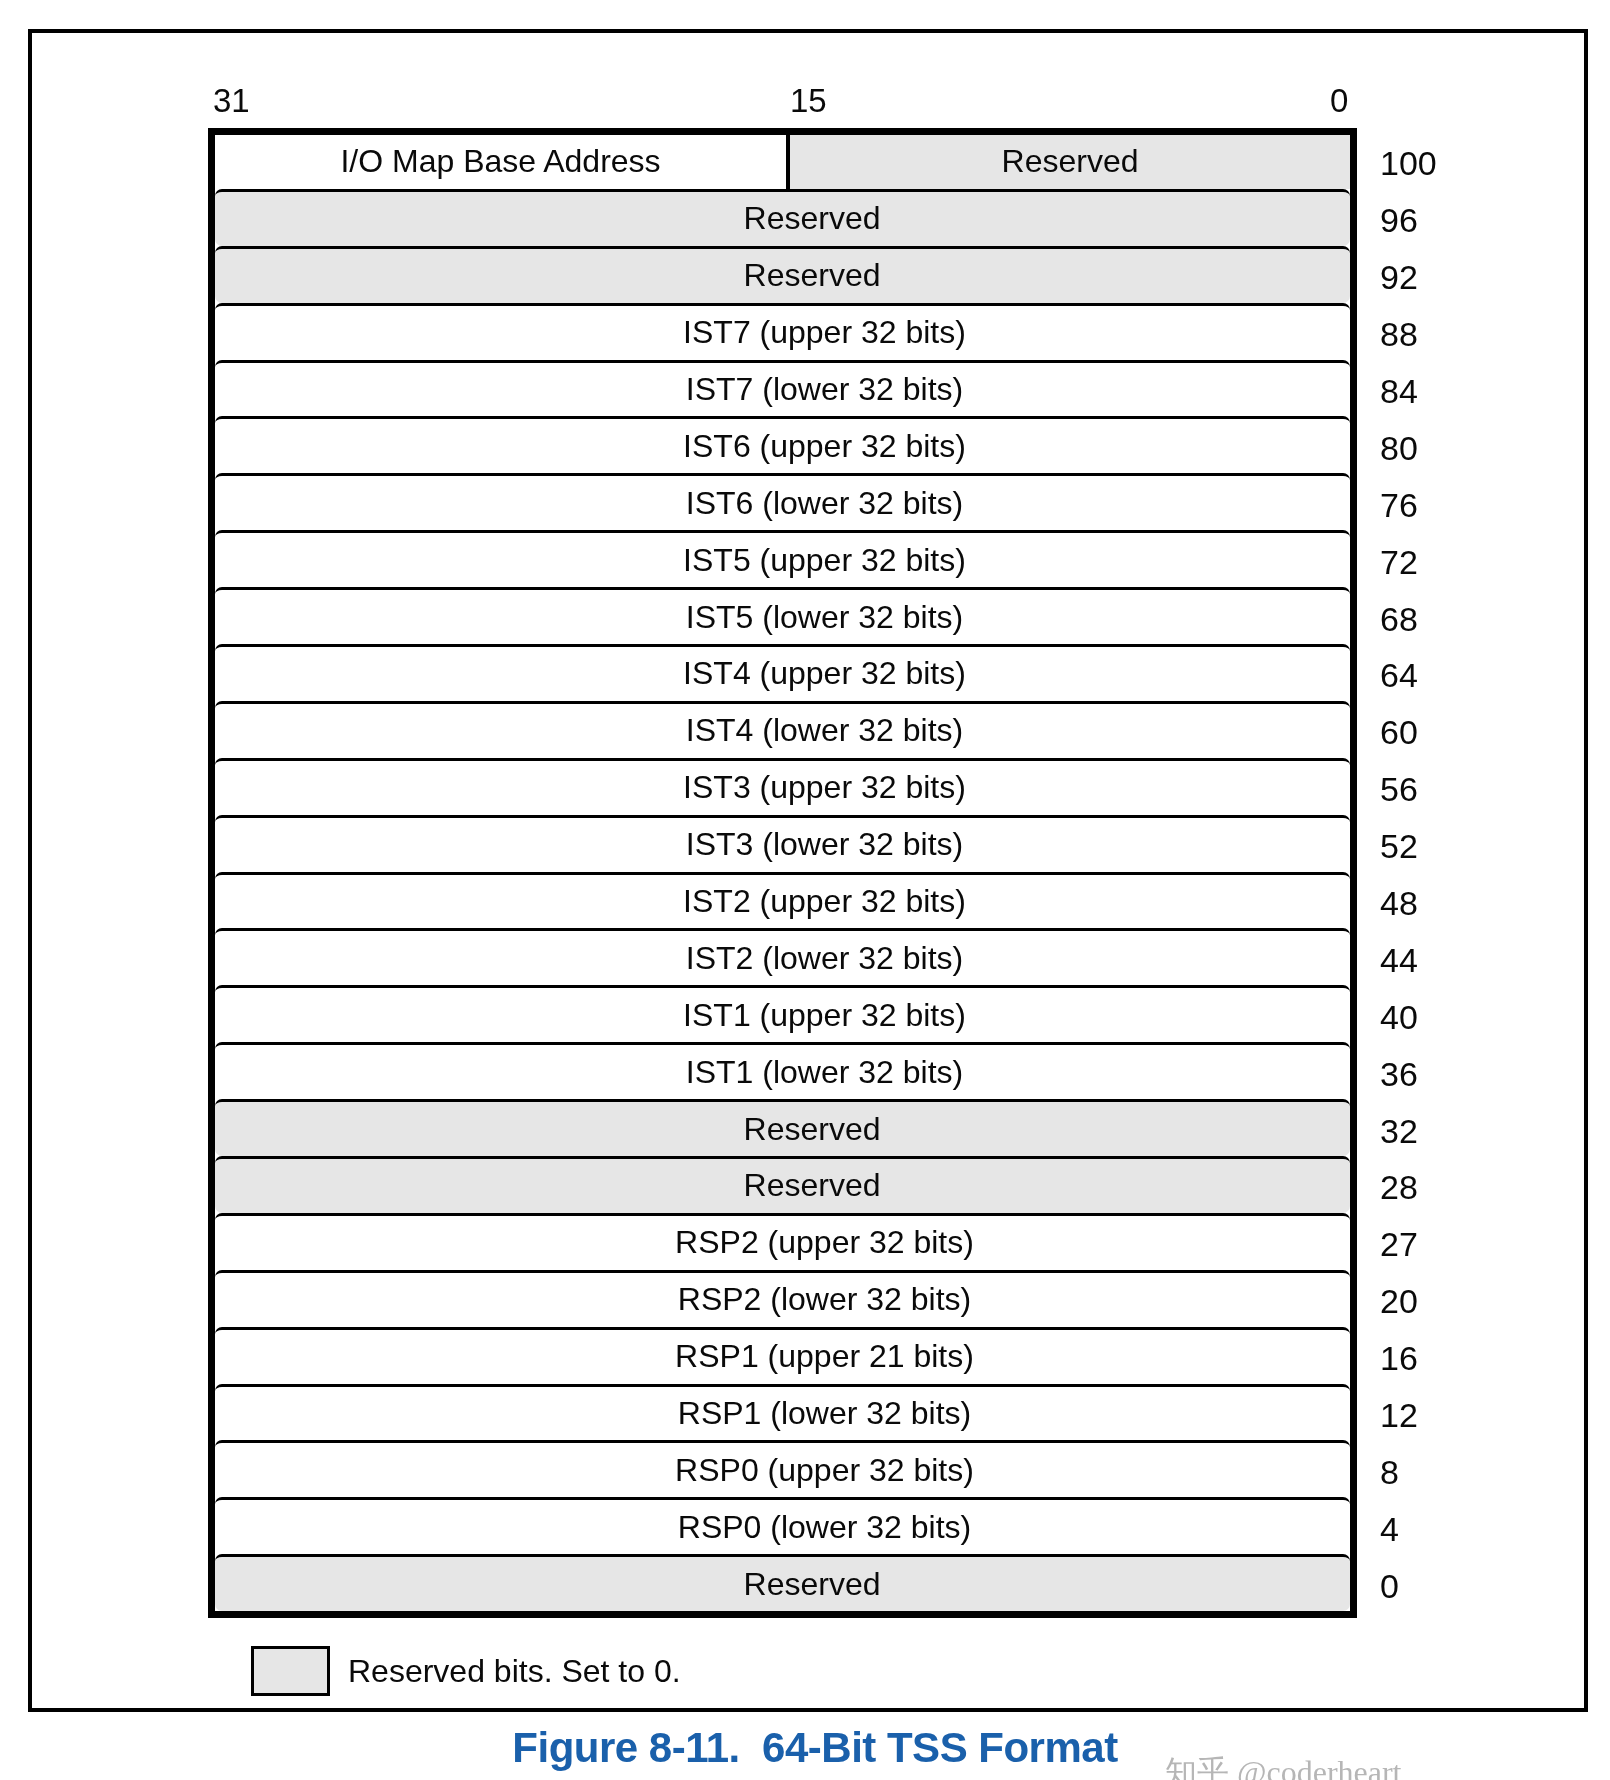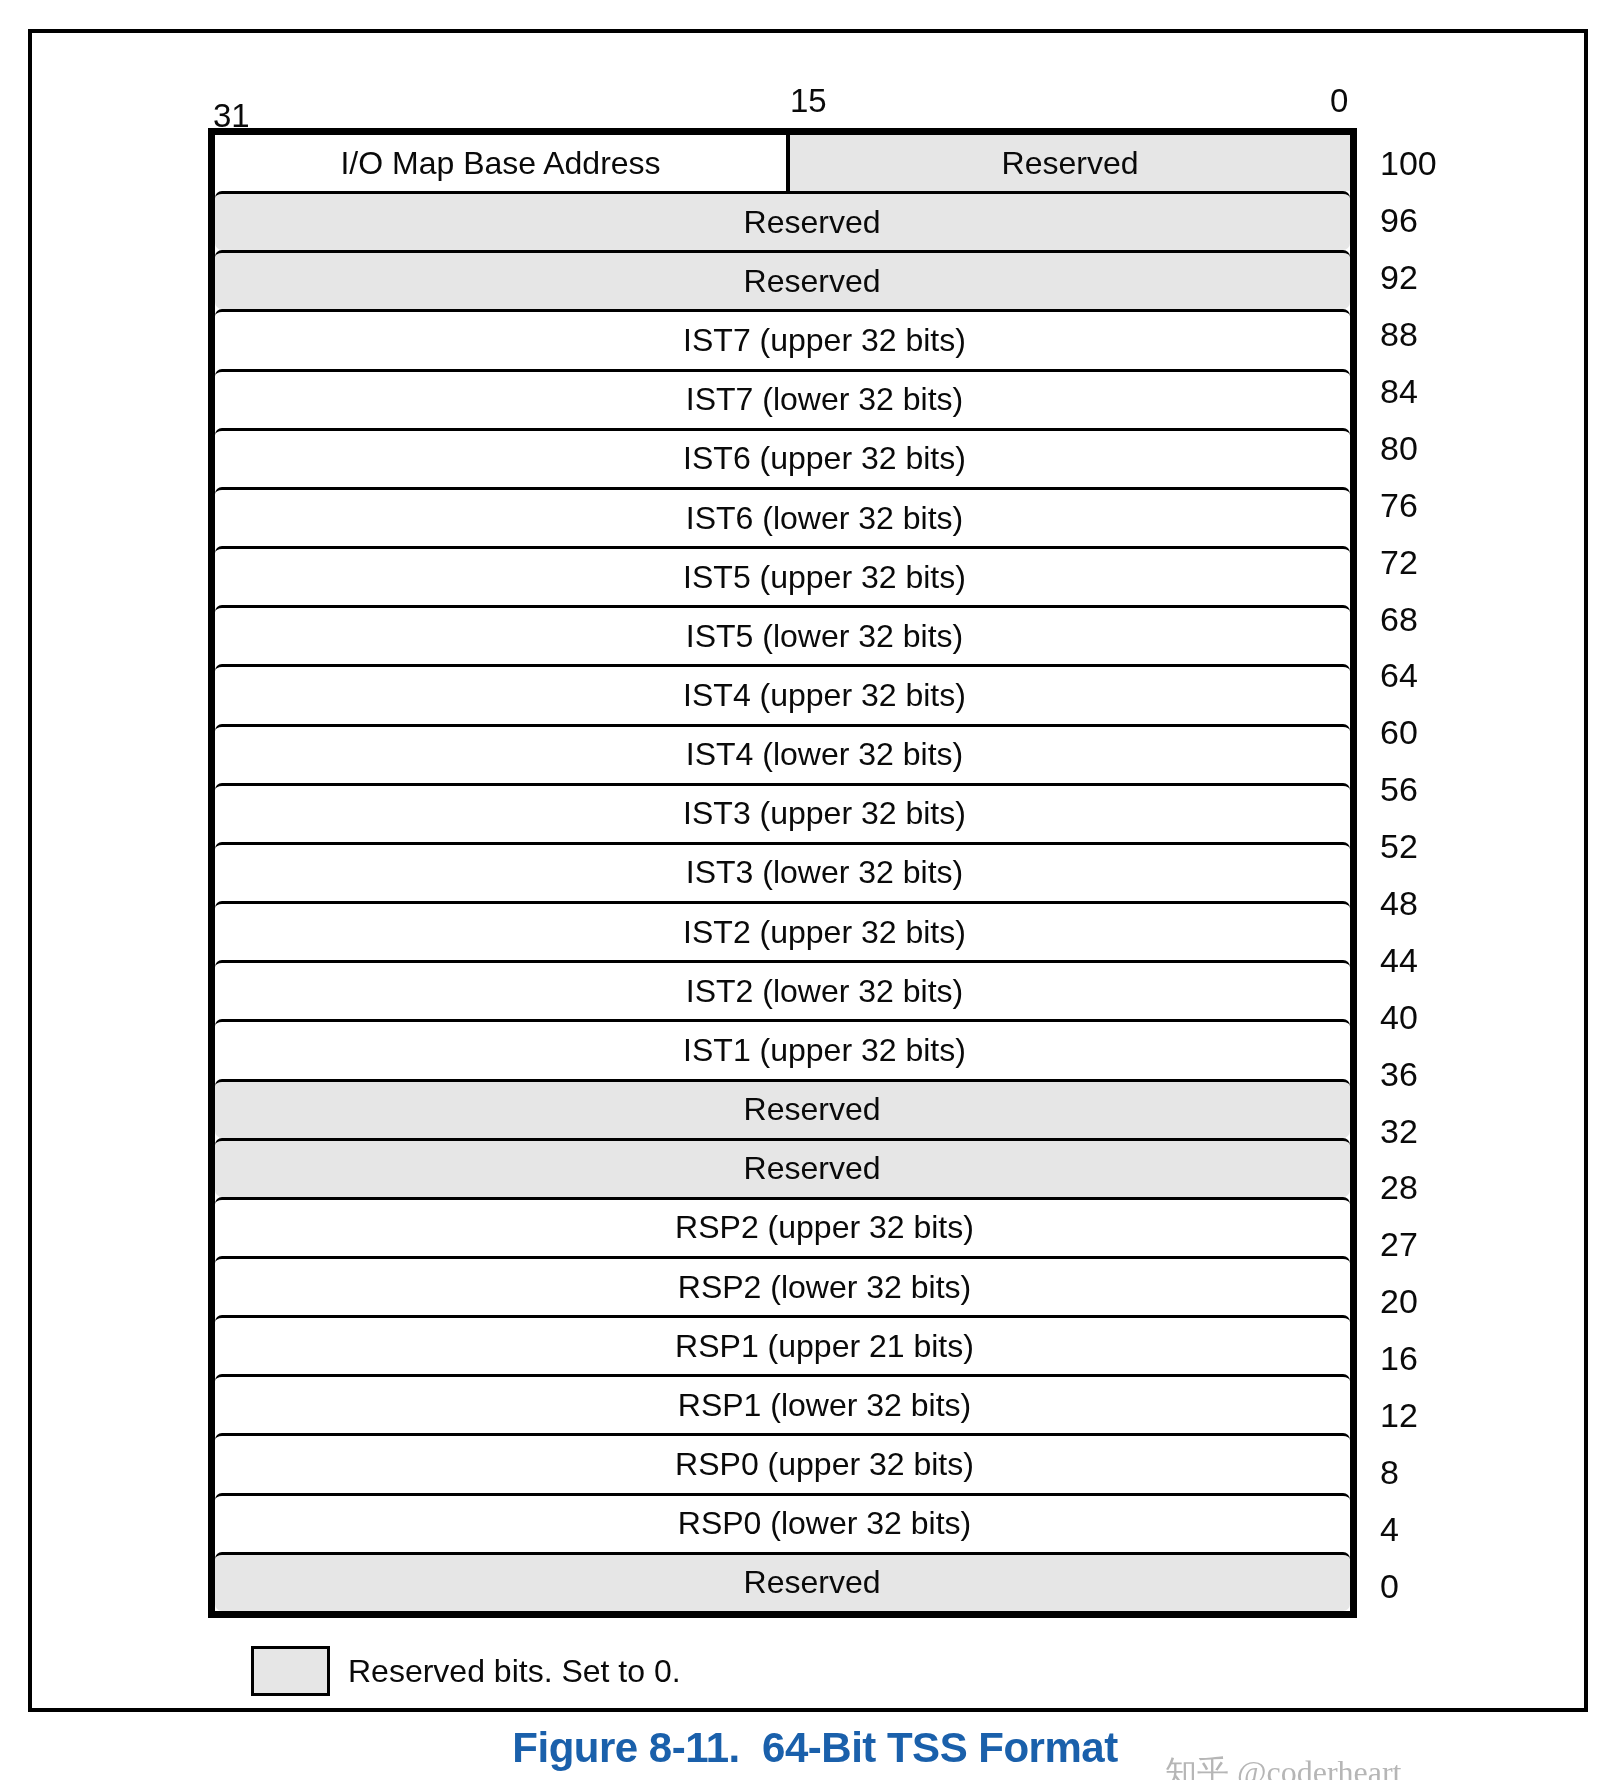--- a/index.html
+++ b/index.html
@@ -30,21 +30,21 @@
 
   
   .bit-label {
     position: absolute;
     top: 82px;
     height: 38px;
     line-height: 38px;
     font-size: 33px;
     color: #0a0a0a;
   }
-  .bit-31 { left: 213px; margin-top: 15px; }
+  .bit-31 { left: 213px; }
   .bit-15 { left: 790px; }
   .bit-0  { left: 1330px; }
 
   
   .tss-table {
     position: absolute;
     left: 208px;
     top: 128px;
     width: 1149px;
     height: 1490px;
@@ -228,20 +228,23 @@
       <div class="row-label">IST3 (lower 32 bits)</div>
     </div>
     <div class="tss-row">
       <div class="row-label">IST2 (upper 32 bits)</div>
     </div>
     <div class="tss-row">
       <div class="row-label">IST2 (lower 32 bits)</div>
     </div>
     <div class="tss-row">
       <div class="row-label">IST1 (upper 32 bits)</div>
+    </div>
+    <div class="tss-row">
+      <div class="row-label">IST1 (lower 32 bits)</div>
     </div>
     <div class="tss-row reserved">
       <div class="row-label">Reserved</div>
     </div>
     <div class="tss-row reserved">
       <div class="row-label">Reserved</div>
     </div>
     <div class="tss-row">
       <div class="row-label">RSP2 (upper 32 bits)</div>
     </div>

